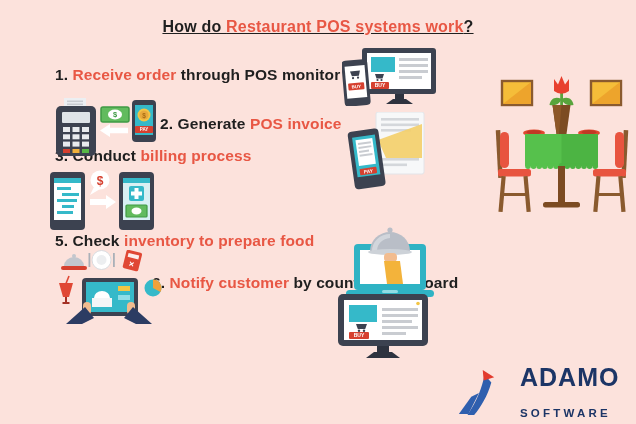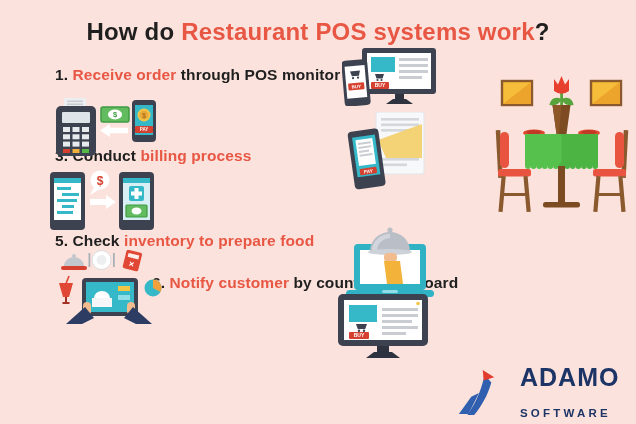--- a/index.html
+++ b/index.html
@@ -3,22 +3,23 @@
 <meta charset="utf-8">
 <style>
   * { margin:0; padding:0; box-sizing:border-box; }
   body { font-family:"Liberation Sans", sans-serif; background:#fce2dc; }
   .canvas {
     position:relative; width:636px; height:424px;
     background:#fce2dc; overflow:hidden;
   }
   .title {
     position:absolute; top:18px; left:0; width:100%;
-    text-align:center; font-size:24px; font-weight:bold; color:#1f1f1f;
+    text-align:center; font-size:16px; font-weight:bold; color:#1f1f1f;
     letter-spacing:0.2px;
+    text-decoration:underline;
   }
   .step {
     position:absolute; font-size:15.5px; font-weight:bold; color:#1f1f1f;
     white-space:nowrap; letter-spacing:0.1px;
   }
   .hl { color:#e85744; }
   .icon { position:absolute; }
   .icon svg { display:block; width:100%; height:100%; }
   .logo {
     position:absolute; left:456px; top:366px; width:172px; height:52px;
@@ -31,20 +32,21 @@
 </style>
 </head>
 <body>
 
 <div class="canvas">
 
   <div class="title"><span>How do </span><span class="hl">Restaurant POS systems work</span><span>?</span></div>
 
   <div class="step" style="left:55px; top:66px;"><span>1. </span><span class="hl">Receive order</span><span> through POS monitor</span></div>
 
+  <div class="step" style="left:160px; top:115px;"><span>2. Generate </span><span class="hl">POS invoice</span><span></span></div>
 
   <div class="step" style="left:55px; top:147px;"><span>3. Conduct </span><span class="hl">billing process</span><span></span></div>
 
 
   <div class="step" style="left:55px; top:232px;"><span>5. Check </span><span class="hl">inventory to prepare food</span><span></span></div>
 
   <div class="step" style="left:152px; top:274px;"><span>6. </span><span class="hl">Notify customer</span><span> by counter dashboard</span></div>
 
 
   <div class="icon" style="left:342px; top:48px; width:96px; height:58px;">

